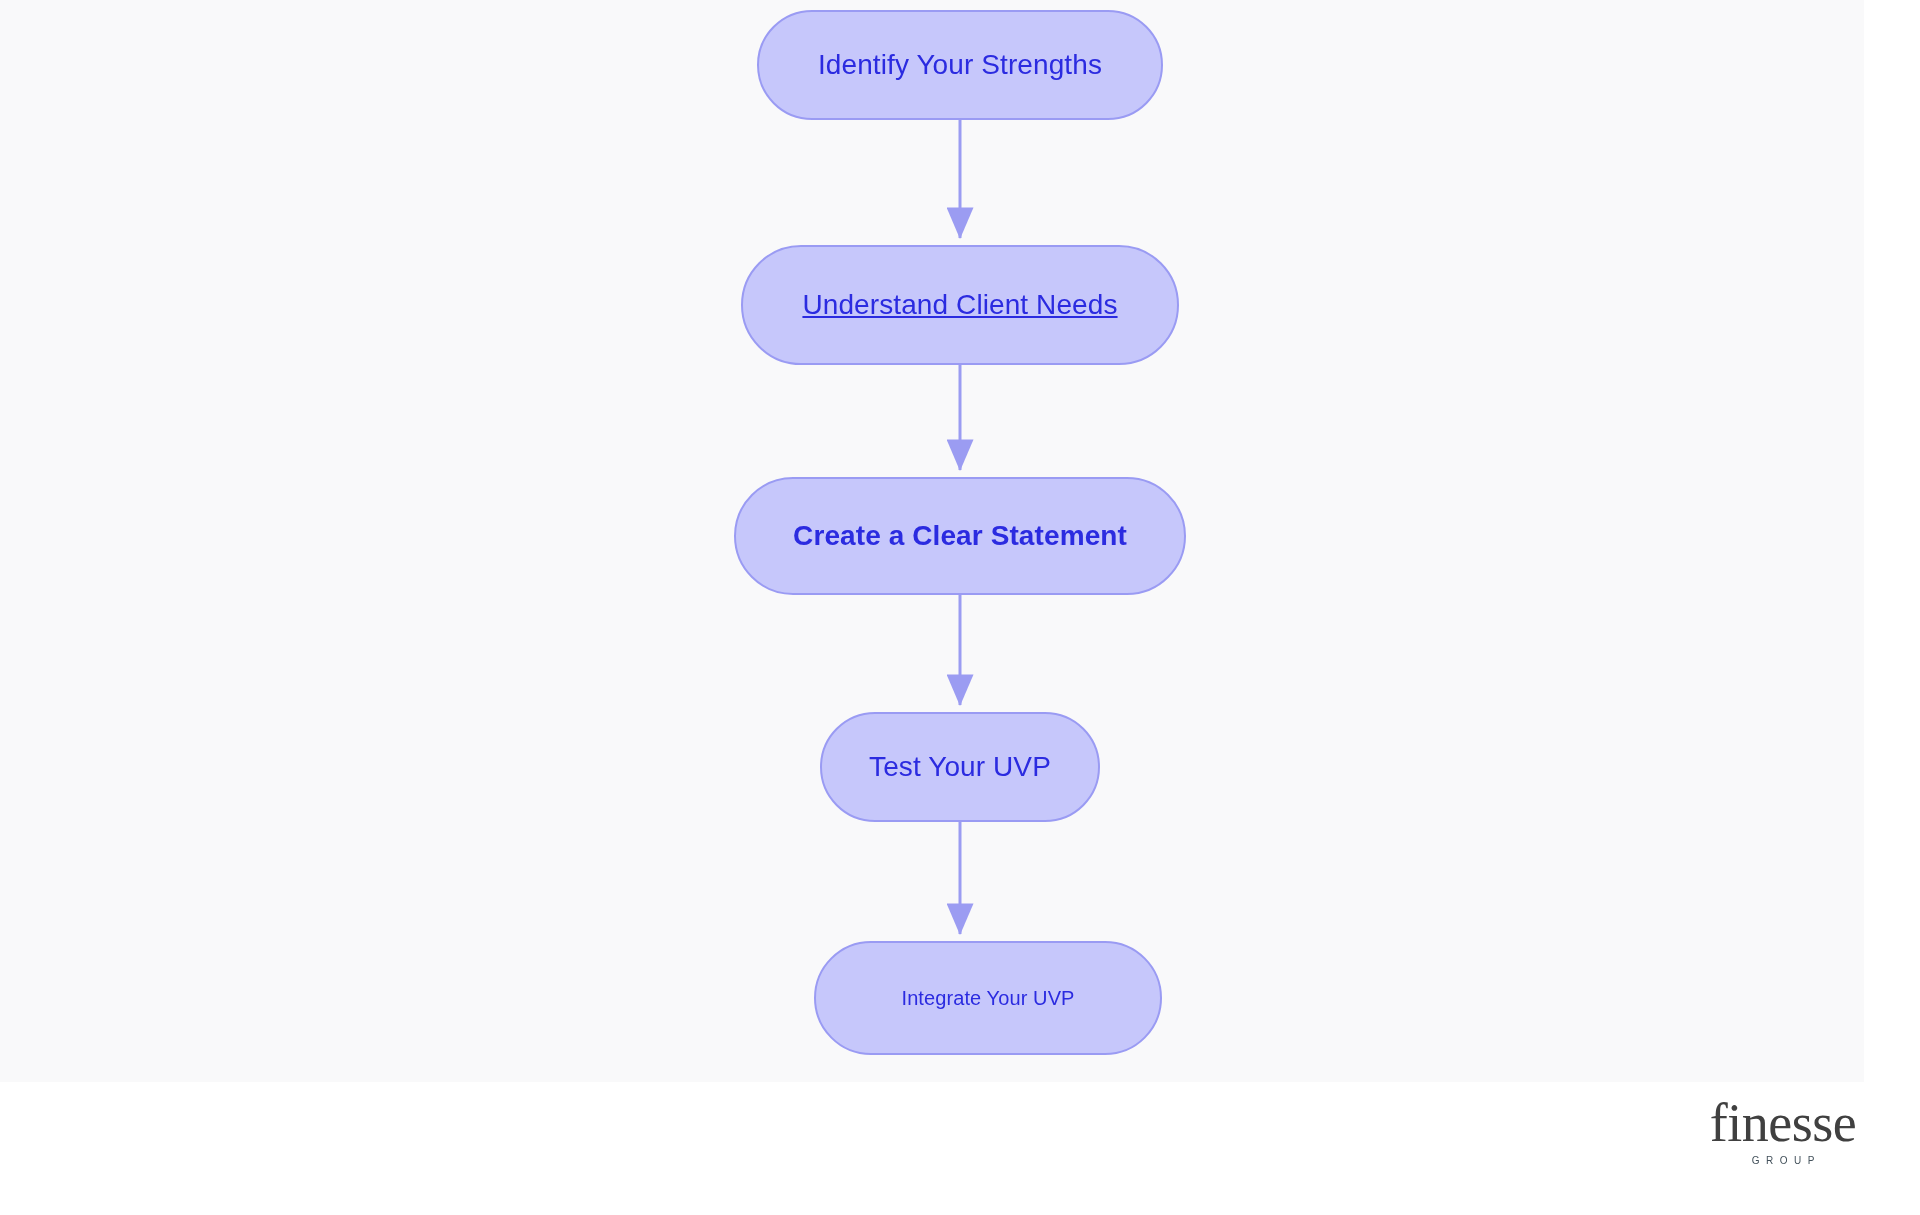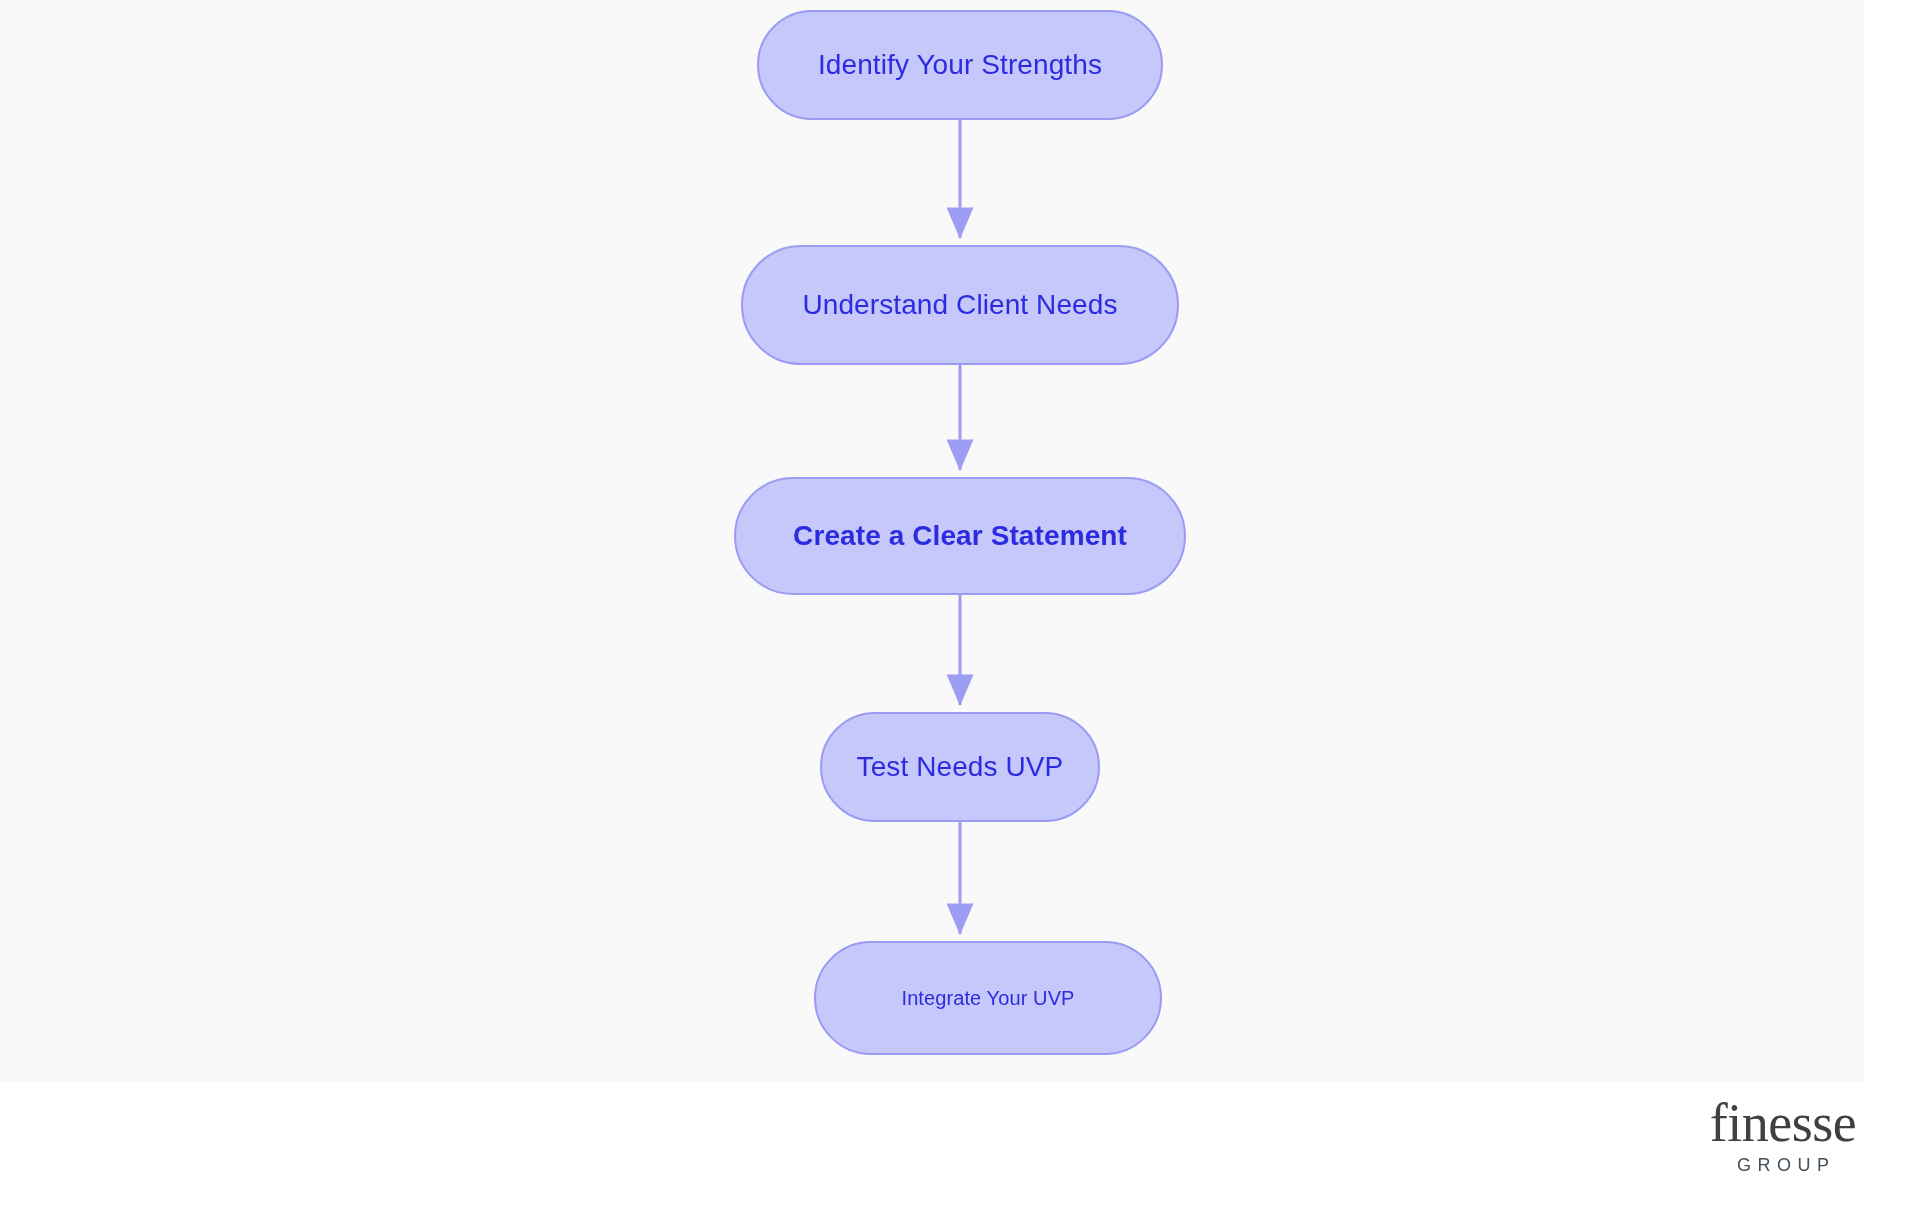--- a/index.html
+++ b/index.html
@@ -67,20 +67,21 @@
   
   #node-0 {
     left: 757px;  top: 10px;   width: 406px; height: 110px;
     border-radius: 55px;
     font-size: 28px;
   }
   #node-1 {
     left: 741px;  top: 245px;  width: 438px; height: 120px;
     border-radius: 60px;
     font-size: 28px;
+    text-decoration: underline;
   }
   #node-2 {
     left: 734px;  top: 477px;  width: 452px; height: 118px;
     border-radius: 59px;
     font-size: 28px;
     font-weight: bold;
   }
   #node-3 {
     left: 820px;  top: 712px;  width: 280px; height: 110px;
     border-radius: 55px;
@@ -127,21 +128,21 @@
     line-height: 1.02;
     color: #404040;
     letter-spacing: -0.5px;
     font-weight: 400;
   }
 
   #logo-sub {
     display: block;
     margin-top: 4px;
     font-family: "Liberation Sans", sans-serif;
-    font-size: 18px;
+    font-size: 10px;
     letter-spacing: 6.5px;
     color: #42505a;
     text-indent: 6.5px;
     font-weight: 400;
   }
 </style>
 </head>
 <body>
 
 <div id="page">
@@ -172,21 +173,21 @@
 
     <div class="node" id="node-1">
       <span class="node-label">Understand Client Needs</span>
     </div>
 
     <div class="node" id="node-2">
       <span class="node-label">Create a Clear Statement</span>
     </div>
 
     <div class="node" id="node-3">
-      <span class="node-label">Test Needs UVP</span>
+      <span class="node-label">Test Your UVP</span>
     </div>
 
     <div class="node" id="node-4">
       <span class="node-label">Integrate Your UVP</span>
     </div>
 
   </div>
 
   <div id="footer">
     <div id="logo">

